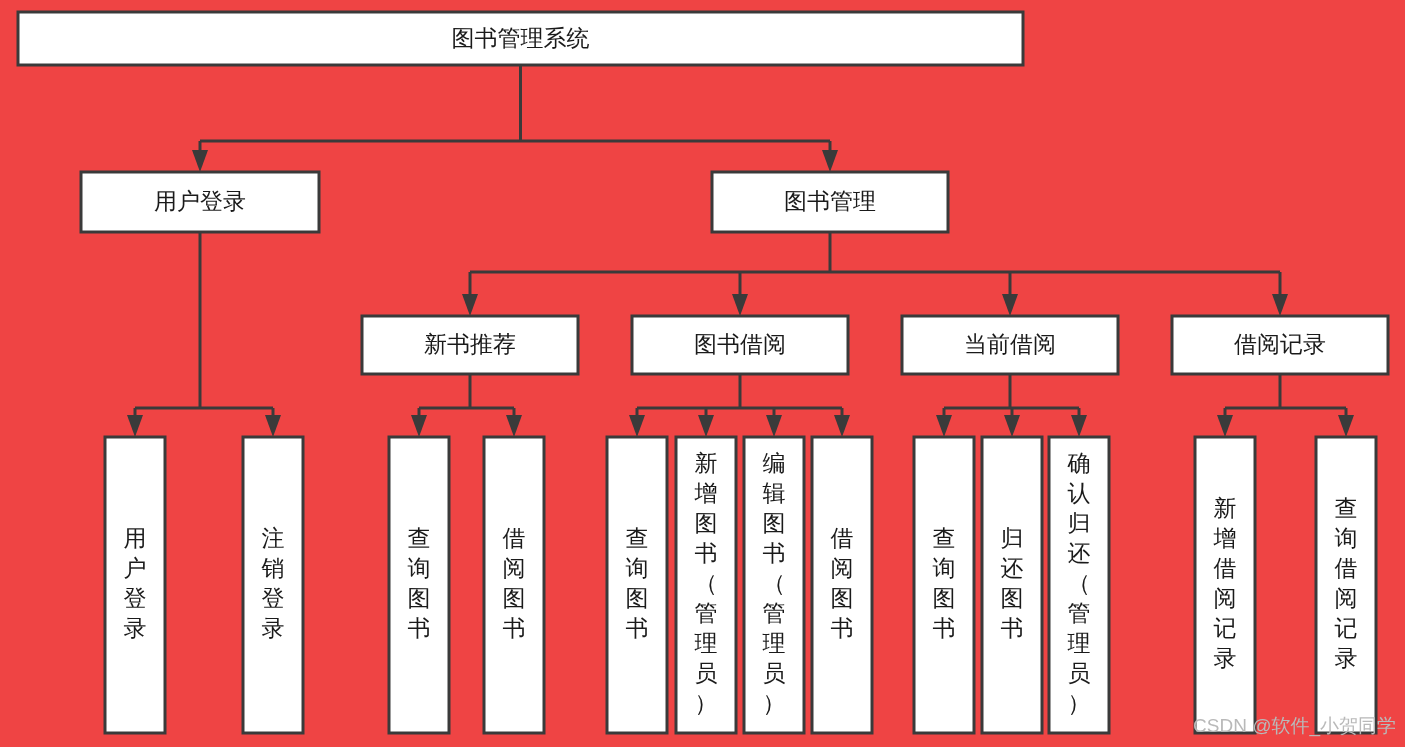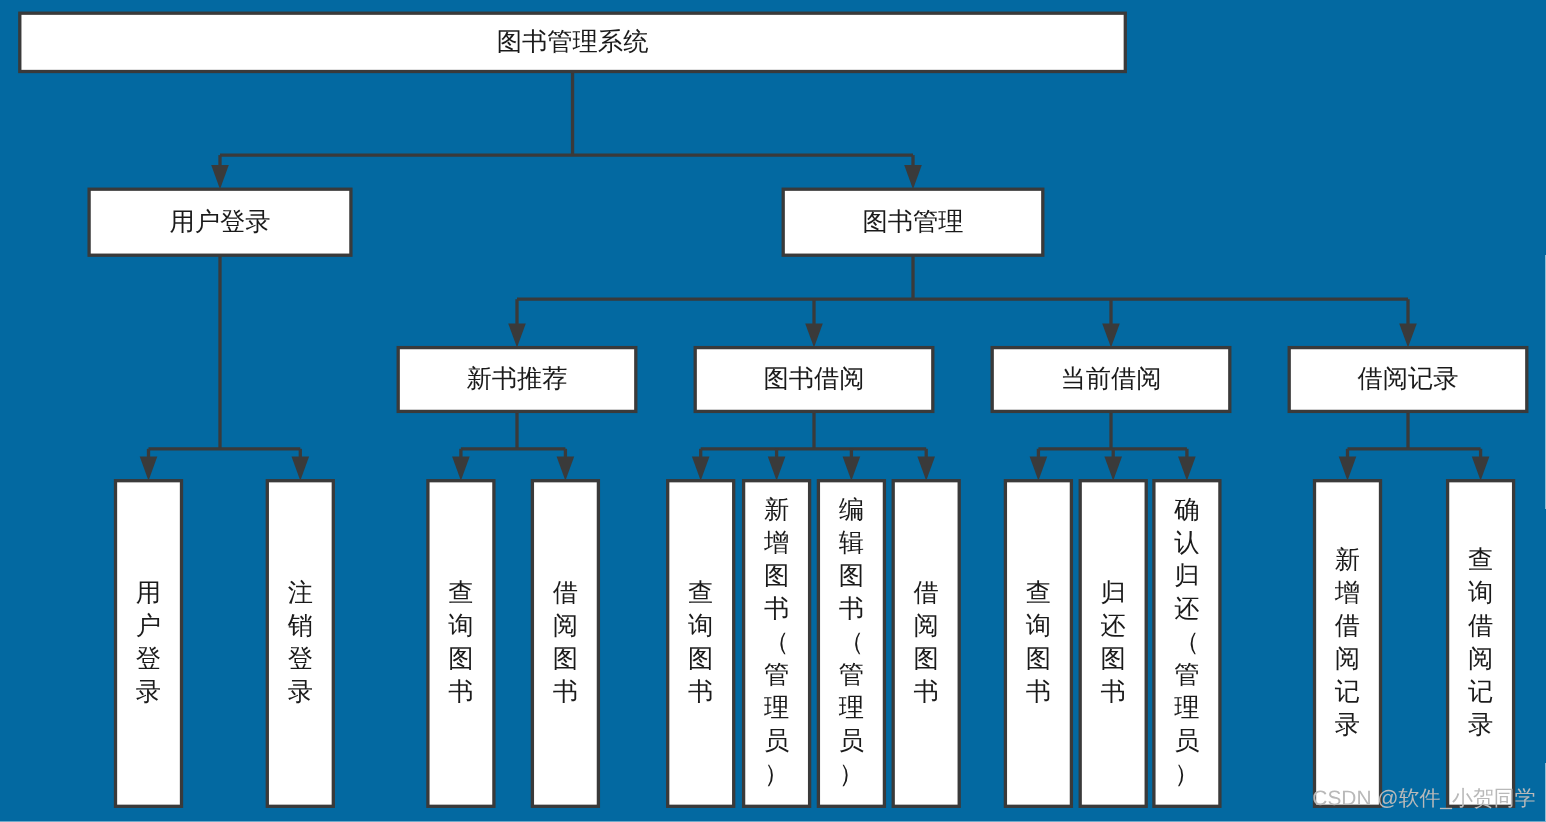--- a/index.html
+++ b/index.html
@@ -7,21 +7,21 @@
     padding: 0;
     background: #ffffff;
   }
   body {
     font-family: "Liberation Sans", "DejaVu Sans", sans-serif;
   }
   #diagram-root {
     position: relative;
     width: 1405px;
     height: 747px;
-    background: #0369a1;
+    background: #ef4444;
     overflow: hidden;
   }
   svg.diagram-canvas {
     position: absolute;
     top: 0;
     left: 0;
     width: 1405px;
     height: 747px;
     display: block;
   }

